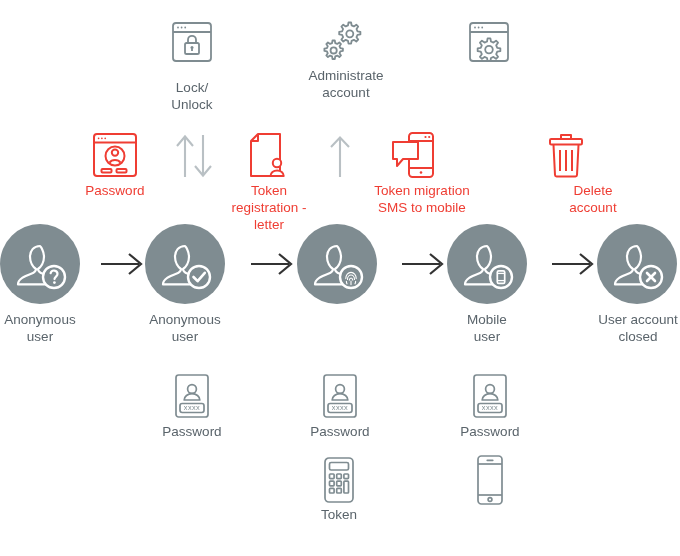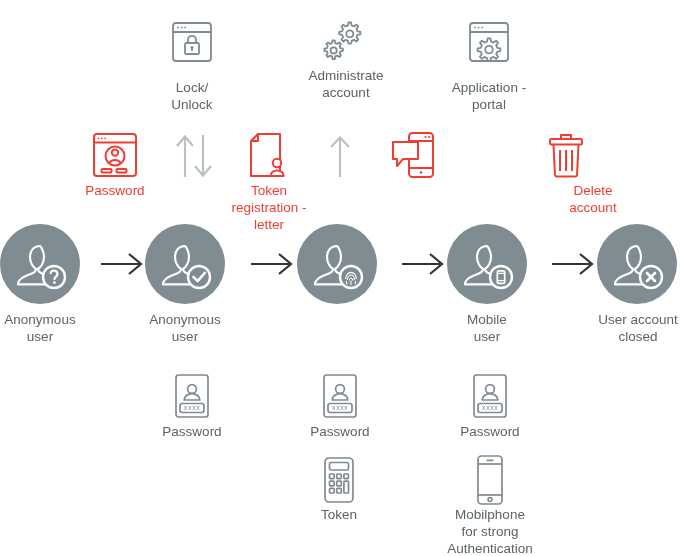--- a/index.html
+++ b/index.html
@@ -88,22 +88,20 @@
     <svg width="48" height="48" viewBox="0 0 48 48" fill="none" stroke="#7f8c91" stroke-width="1.8" stroke-linejoin="round">
       <rect x="5" y="5" width="38" height="38" rx="3"></rect>
       <line x1="5" y1="14" x2="43" y2="14"></line>
       <circle cx="10" cy="9.5" r="0.9" fill="#7f8c91" stroke="none"></circle>
       <circle cx="13.6" cy="9.5" r="0.9" fill="#7f8c91" stroke="none"></circle>
       <circle cx="17.2" cy="9.5" r="0.9" fill="#7f8c91" stroke="none"></circle>
       <path d="M22.6 20.4 l2.8 0 .55 3.1 2.5 1.05 2.6 -1.85 2.0 2.0 -1.85 2.6 1.05 2.5 3.1 .55 0 2.8 -3.1 .55 -1.05 2.5 1.85 2.6 -2.0 2.0 -2.6 -1.85 -2.5 1.05 -.55 3.1 -2.8 0 -.55 -3.1 -2.5 -1.05 -2.6 1.85 -2.0 -2.0 1.85 -2.6 -1.05 -2.5 -3.1 -.55 0 -2.8 3.1 -.55 1.05 -2.5 -1.85 -2.6 2.0 -2.0 2.6 1.85 2.5 -1.05 z"></path>
       <circle cx="24" cy="31.6" r="3.8"></circle>
     </svg>
   </div>
-  <div class="label" style="left:438px; top:79px; width:102px;">Application -
-portal</div>
 
   <div class="icon" style="left:90px; top:130px;">
     <svg width="50" height="50" viewBox="0 0 50 50" fill="none" stroke="#ef3d33" stroke-width="2">
       <rect x="4" y="4" width="42" height="42" rx="3"></rect>
       <line x1="4" y1="12.5" x2="46" y2="12.5"></line>
       <circle cx="8.6" cy="8.3" r="0.85" fill="#ef3d33" stroke="none"></circle>
       <circle cx="11.9" cy="8.3" r="0.85" fill="#ef3d33" stroke="none"></circle>
       <circle cx="15.2" cy="8.3" r="0.85" fill="#ef3d33" stroke="none"></circle>
       <ellipse cx="25" cy="26" rx="9.5" ry="9.5"></ellipse>
       <circle cx="25" cy="22.6" r="3.2"></circle>
@@ -146,20 +144,22 @@
     <svg width="52" height="50" viewBox="0 0 52 50" fill="none" stroke="#ef3d33" stroke-width="2" stroke-linejoin="round">
       <rect x="21" y="3" width="24" height="44" rx="3.5"></rect>
       <line x1="21" y1="11" x2="45" y2="11"></line>
       <line x1="21" y1="38" x2="45" y2="38"></line>
       <circle cx="33" cy="42.5" r="1.3" fill="#ef3d33" stroke="none"></circle>
       <circle cx="37.5" cy="7" r="1.1" fill="#ef3d33" stroke="none"></circle>
       <circle cx="41.2" cy="7" r="1.1" fill="#ef3d33" stroke="none"></circle>
       <path d="M5 12 L30 12 L30 29 L15 29 L9 36 L9 29 L5 29 Z" fill="#ffffff"></path>
     </svg>
   </div>
+  <div class="label red" style="left:363px; top:182px; width:118px;">Token migration
+SMS to mobile</div>
 
   <div class="icon" style="left:545px; top:131px;">
     <svg width="42" height="48" viewBox="0 0 42 48" fill="none" stroke="#ef3d33" stroke-width="2" stroke-linejoin="round">
       <path d="M16 4 h10 v4 h-10 z"></path>
       <rect x="5" y="8" width="32" height="5.5" rx="1.2"></rect>
       <path d="M8.5 14 L10 44 a1.5 1.5 0 0 0 1.5 1.4 h19 a1.5 1.5 0 0 0 1.5 -1.4 L33.5 14"></path>
       <line x1="15" y1="19" x2="15" y2="40"></line>
       <line x1="21" y1="19" x2="21" y2="40"></line>
       <line x1="27" y1="19" x2="27" y2="40"></line>
     </svg>
@@ -305,17 +305,14 @@
 
   <div class="icon" style="left:470px; top:454px;">
     <svg width="40" height="54" viewBox="0 0 40 54" fill="none" stroke="#7f8c91" stroke-width="1.7" stroke-linejoin="round">
       <rect x="8" y="2" width="24" height="48" rx="3.4"></rect>
       <line x1="8" y1="10" x2="32" y2="10"></line>
       <line x1="8" y1="41" x2="32" y2="41"></line>
       <rect x="16.4" y="5.4" width="7.2" height="1.8" rx="0.9" fill="#7f8c91" stroke="none"></rect>
       <circle cx="20" cy="45.6" r="1.9"></circle>
     </svg>
   </div>
-  <div class="label" style="left:437px; top:506px; width:106px;">Mobilphone
-for strong
-Authentication</div>
 
 </div>
 
 </body></html>

